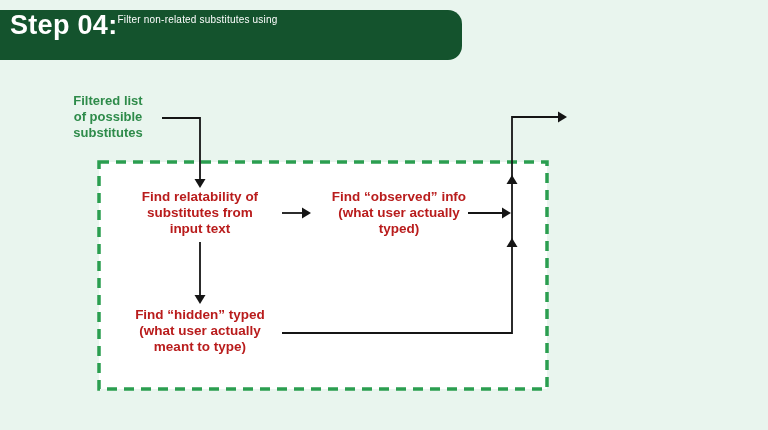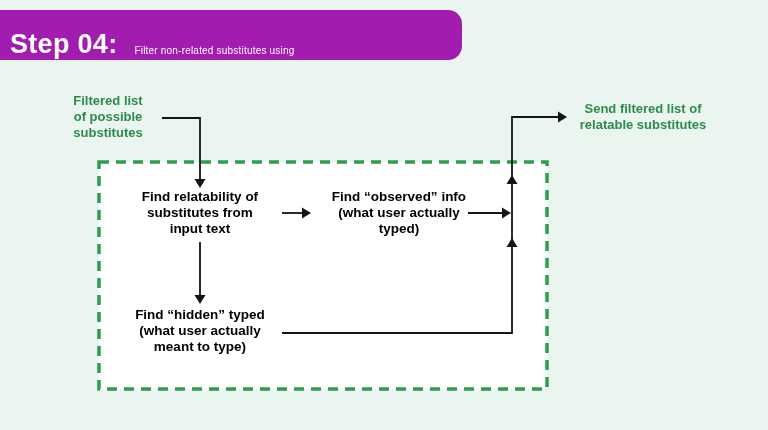--- a/index.html
+++ b/index.html
@@ -6,38 +6,38 @@
   .canvas{
     position:relative;
     width:768px;height:430px;
     background:#e9f5ee;
     overflow:hidden;
     font-family:"Liberation Sans","DejaVu Sans",sans-serif;
   }
   
   .badge{
     position:absolute;left:0;top:10px;height:50px;width:462px;
-    background:#a21caf;
+    background:#14532d;
     border-radius:0 14px 14px 0;
-    display:flex;align-items:flex-end;
-    padding-left:10px;box-sizing:border-box;gap:17px;
+    display:flex;align-items:flex-start;
+    padding-left:10px;box-sizing:border-box;
     color:#ffffff;
   }
   .badge .step{
     font-size:27px;font-weight:800;letter-spacing:0.3px;white-space:nowrap;
   }
   .badge .subtitle{display:flex;flex-direction:column;justify-content:center;}
   .badge .sub1{font-size:10px;font-weight:500;line-height:19px;letter-spacing:0.2px;}
   .badge .sub2{font-size:14.5px;font-weight:700;line-height:19px;letter-spacing:0.4px;}
   
   .wires{position:absolute;left:0;top:0;width:768px;height:430px;}
   
   .ml{white-space:pre-line;text-align:center;position:absolute;}
   .greenlabel{color:#2e8b4a;font-size:13px;font-weight:600;line-height:16px;}
-  .nodetext{color:#000000;font-size:13.5px;font-weight:600;line-height:16px;}
+  .nodetext{color:#b91c1c;font-size:13.5px;font-weight:600;line-height:16px;}
   .lbl-in{left:48px;top:93px;width:120px;}
   .lbl-out{left:565px;top:101px;width:156px;}
   .node-1{left:115px;top:189px;width:170px;}
   .node-2{left:314px;top:189px;width:170px;}
   .node-3{left:115px;top:307px;width:170px;}
 </style>
 </head>
 <body>
 
 <div class="canvas">
@@ -68,22 +68,20 @@
       <path d="M502,207.5 L502,218.5 L511,213 Z"></path>
       <path d="M506.5,247 L517.5,247 L512,238 Z"></path>
       <path d="M506.5,184 L517.5,184 L512,175 Z"></path>
       <path d="M558,111.5 L558,122.5 L567,117 Z"></path>
     </g>
   </svg>
 
   <div class="ml greenlabel lbl-in">Filtered list
 of possible
 substitutes</div>
-  <div class="ml greenlabel lbl-out">Send filtered list of
-relatable substitutes</div>
 
   <div class="ml nodetext node-1">Find relatability of
 substitutes from
 input text</div>
   <div class="ml nodetext node-2">Find “observed” info
 (what user actually
 typed)</div>
   <div class="ml nodetext node-3">Find “hidden” typed
 (what user actually
 meant to type)</div>

